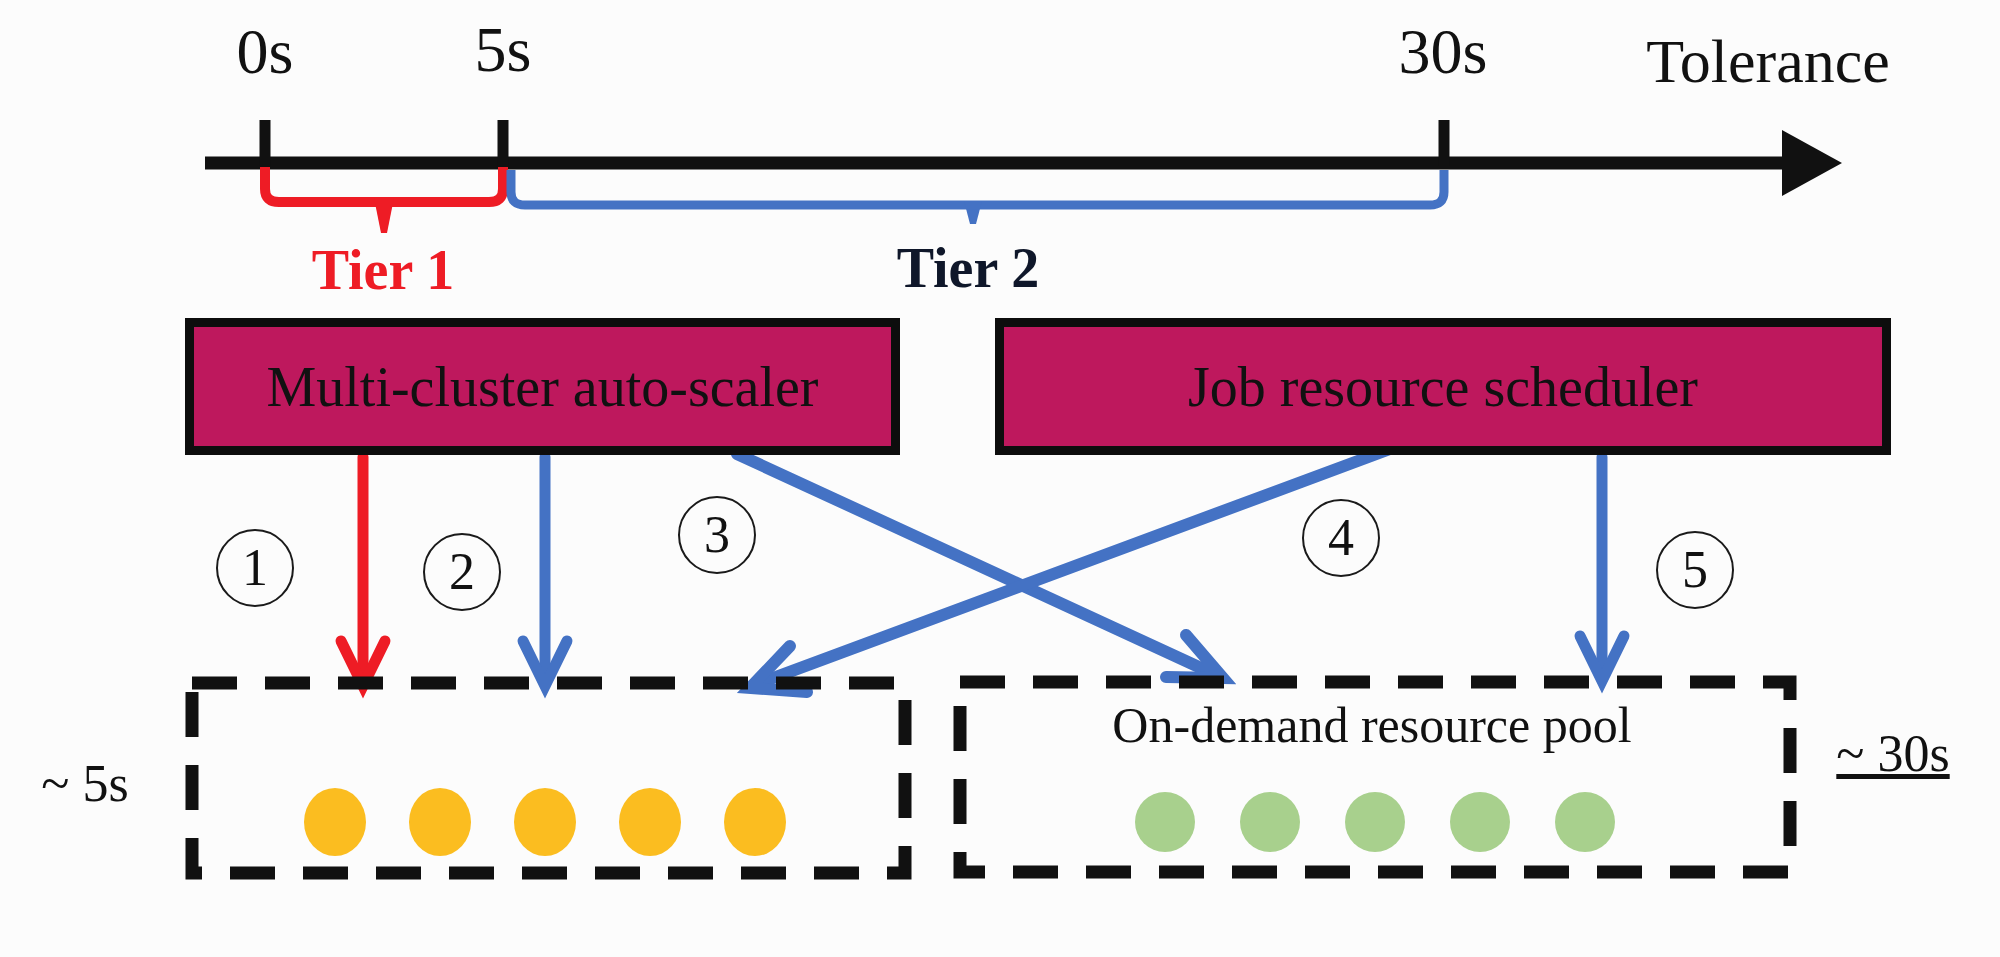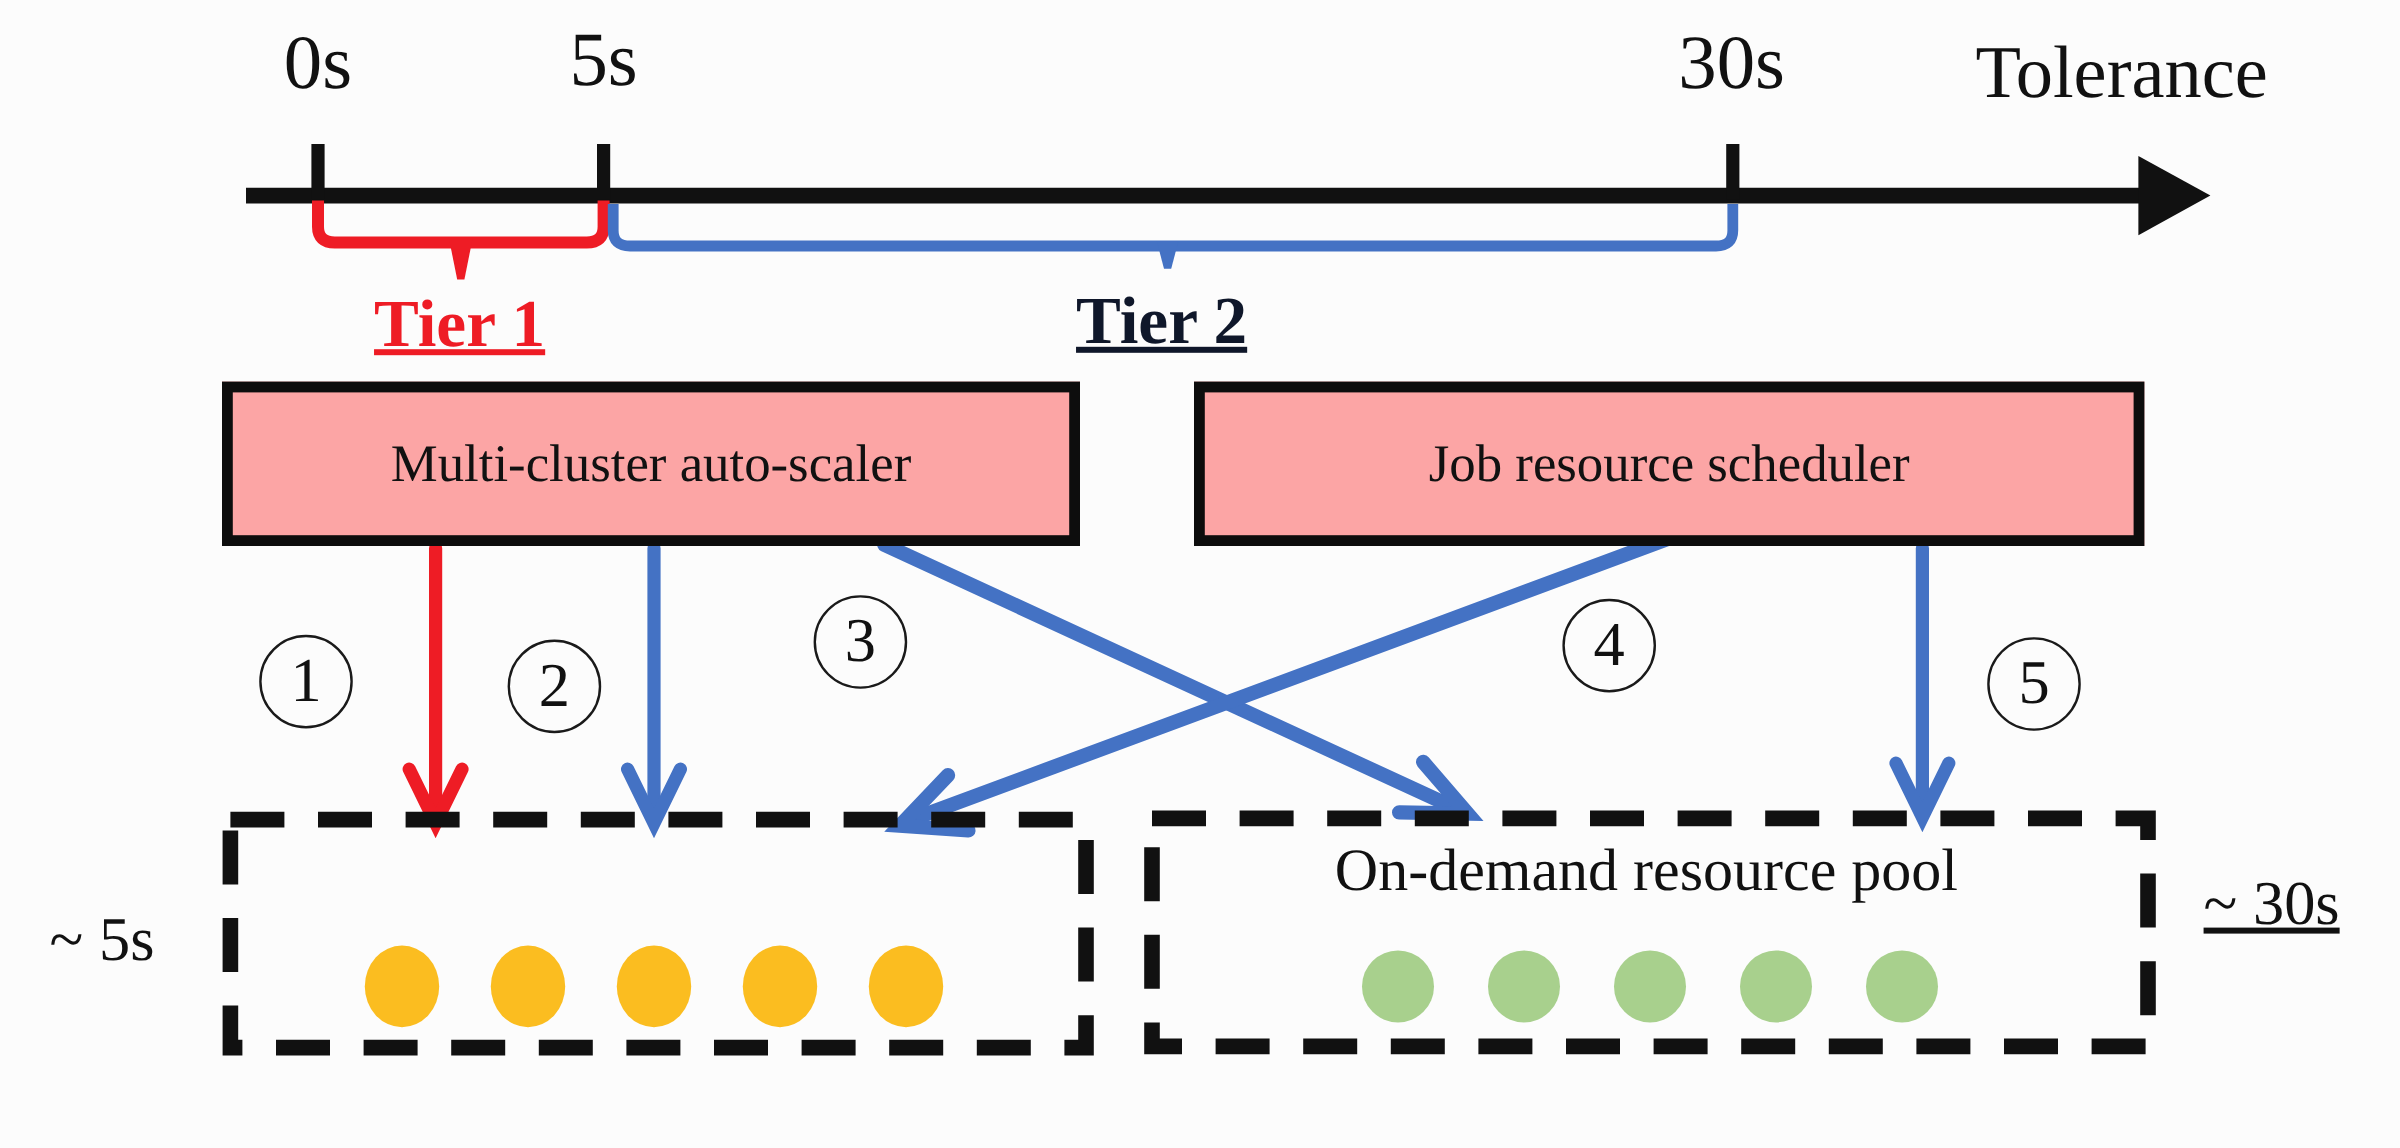--- a/index.html
+++ b/index.html
@@ -4,24 +4,24 @@
 <style>
   html,body{margin:0;padding:0;background:#e9e9e9;}
   .canvas{
     position:relative;width:2000px;height:957px;background:#fcfcfc;
     font-family:"Liberation Serif","DejaVu Serif",serif;color:#111;overflow:hidden;
   }
   .abs{position:absolute;}
   .ctr{transform:translateX(-50%);white-space:nowrap;}
   .tick-label{font-size:64px;line-height:1;text-align:center;}
   .axis-label{font-size:62px;line-height:1;text-align:right;}
-  .tier-label{font-size:56px;font-weight:bold;line-height:1;text-decoration:underline;}
+  .tier-label{font-size:56px;font-weight:bold;line-height:1;}
   .component-box{
-    box-sizing:border-box;height:137px;background:#fca5a5;border:9px solid #0d0d0d;
-    display:flex;align-items:center;justify-content:center;font-size:44px;line-height:1;
+    box-sizing:border-box;height:137px;background:#be185d;border:9px solid #0d0d0d;
+    display:flex;align-items:center;justify-content:center;font-size:56px;line-height:1;
   }
   .circled-num{
     box-sizing:border-box;width:78px;height:78px;border:2.5px solid #1a1a1a;border-radius:50%;
     display:flex;align-items:center;justify-content:center;font-size:52px;line-height:1;
     background:transparent;
   }
   .pool-label{font-size:52px;line-height:1;}
   .side-label{font-size:52px;line-height:1;}
   .dots-row{display:flex;align-items:center;}
   .dot{border-radius:50%;}
@@ -41,21 +41,21 @@
   <div class="abs ctr txt tick-label" style="left:503px;top:18px;">5s</div>
   <div class="abs ctr txt tick-label" style="left:1443px;top:20px;">30s</div>
   <div class="abs ctr txt axis-label" style="left:1768px;top:30px;">Tolerance</div>
 
   <div class="abs ctr txt tier-label" style="left:383px;top:242px;color:#ee1c25;">Tier 1</div>
   <div class="abs ctr txt tier-label" style="left:968px;top:240px;color:#0f172a;">Tier 2</div>
 
   <div class="abs txt component-box" style="left:185px;top:318px;width:715px;">
     <span>Multi-cluster auto-scaler</span>
   </div>
-  <div class="abs txt component-box" style="left:995px;top:318px;width:792px;">
+  <div class="abs txt component-box" style="left:995px;top:318px;width:896px;">
     <span>Job resource scheduler</span>
   </div>
 
   <div class="abs txt circled-num" style="left:216px;top:529px;">1</div>
   <div class="abs txt circled-num" style="left:423px;top:533px;">2</div>
   <div class="abs txt circled-num" style="left:678px;top:496px;">3</div>
   <div class="abs txt circled-num" style="left:1302px;top:499px;">4</div>
   <div class="abs txt circled-num" style="left:1656px;top:531px;">5</div>
 
   <div class="abs ctr txt pool-label" style="left:1372px;top:700px;font-size:50px;">On-demand resource pool</div>

